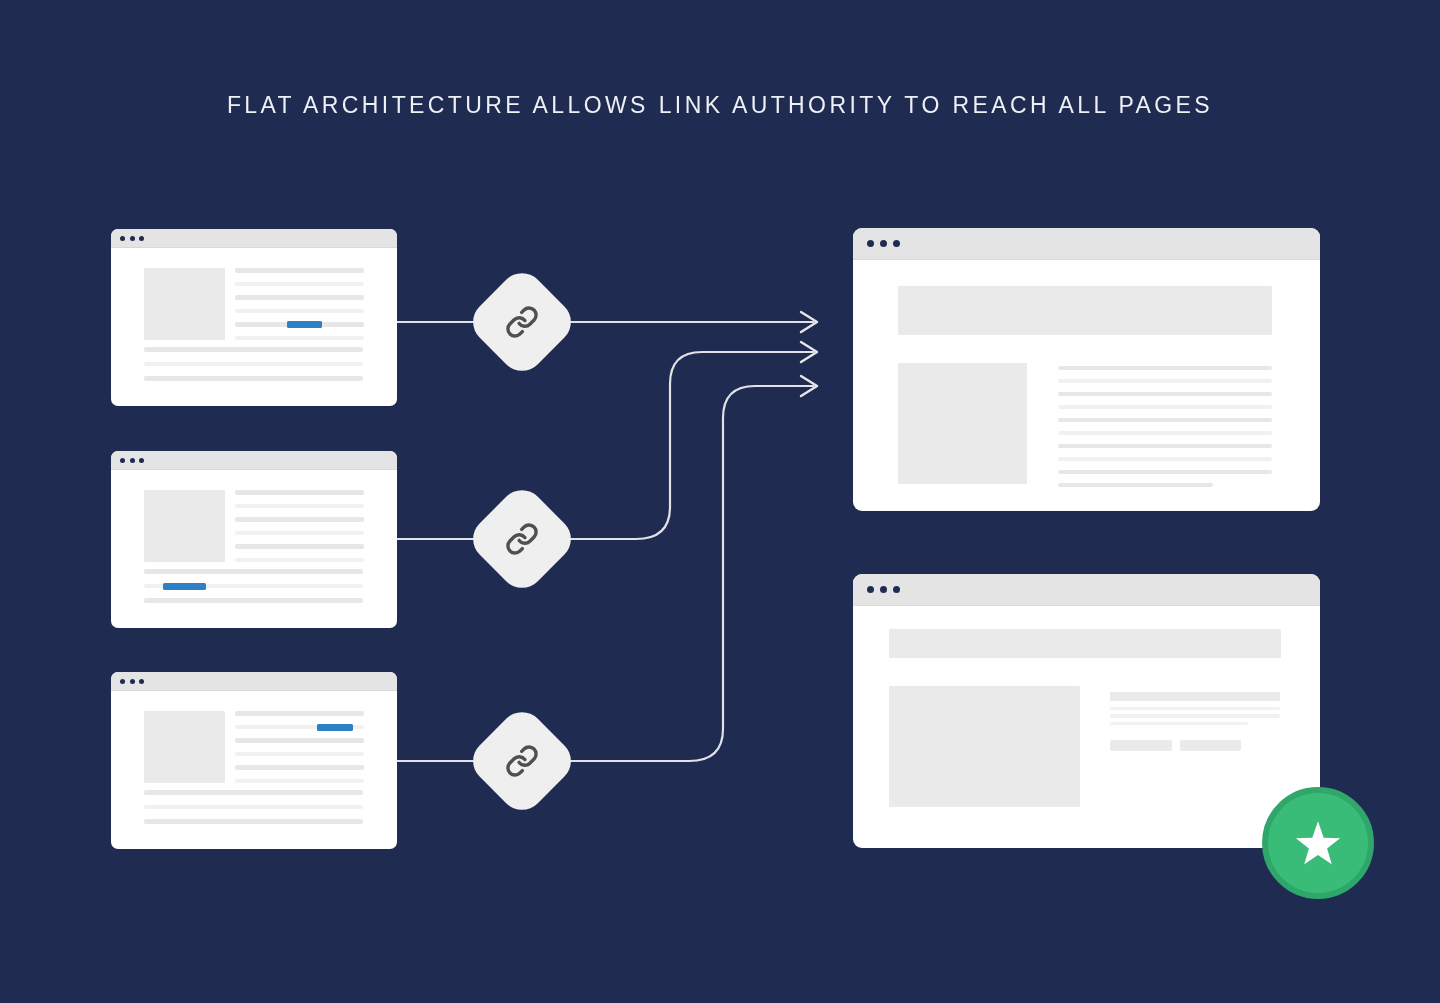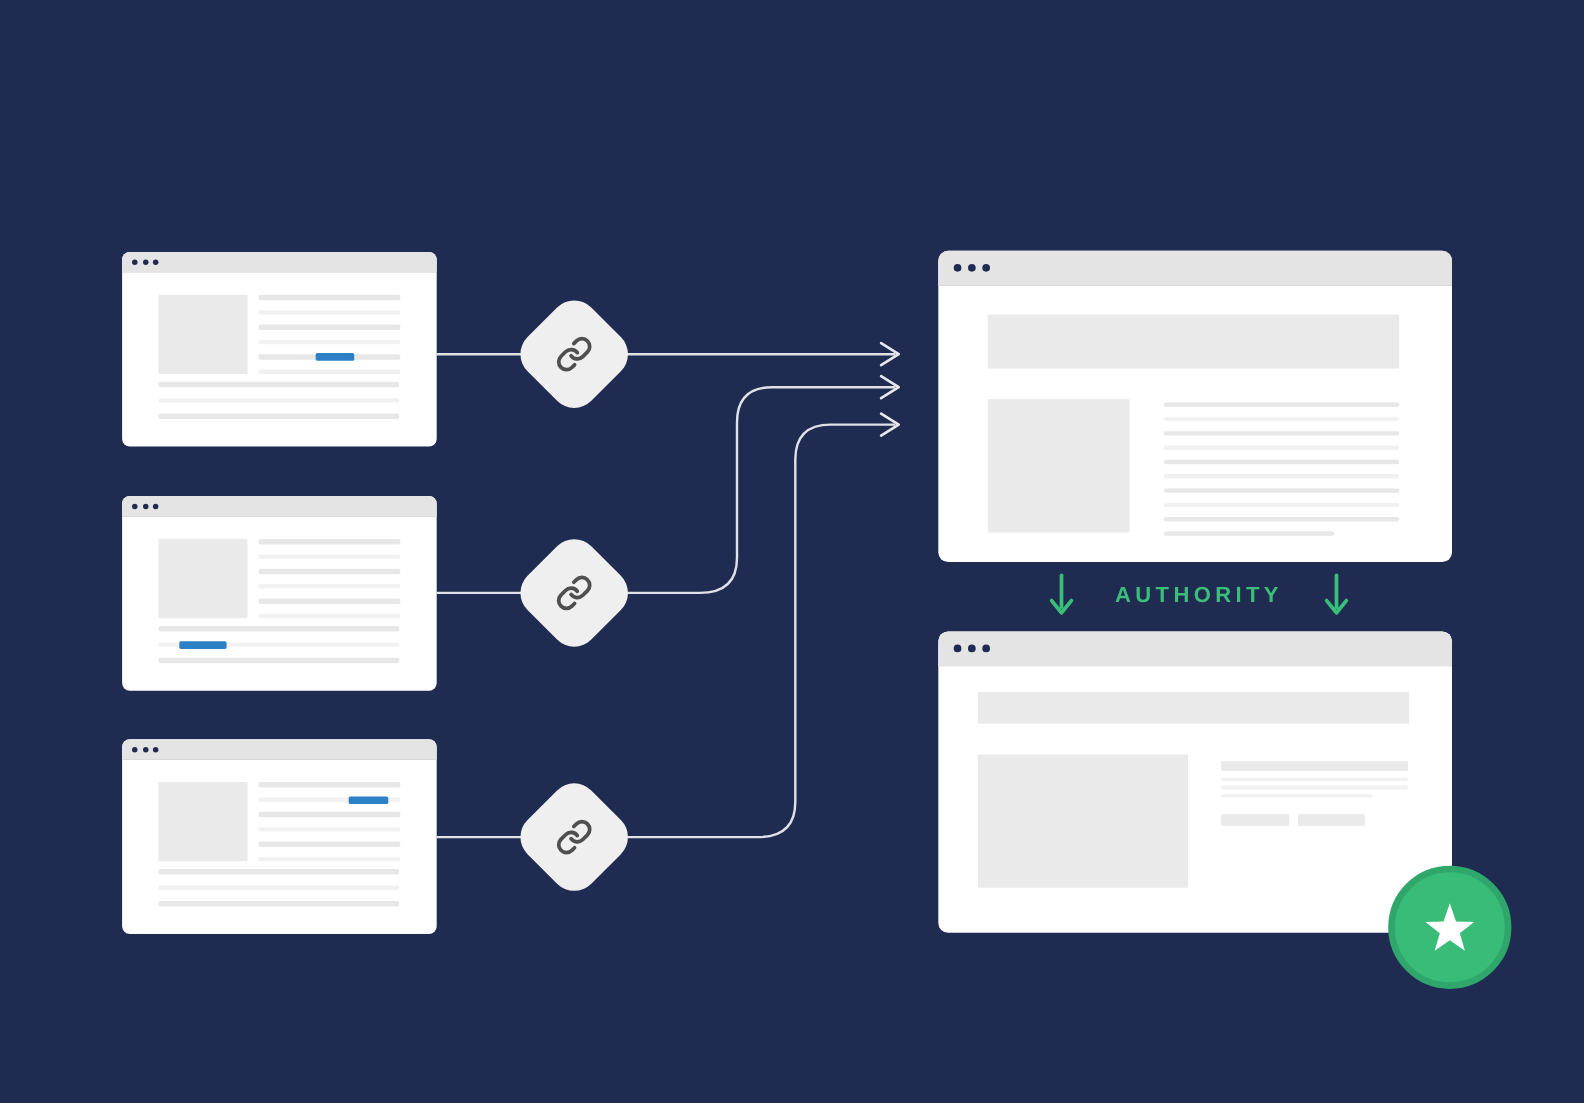--- a/index.html
+++ b/index.html
@@ -62,20 +62,21 @@
     display:flex;align-items:center;justify-content:center;
   }
   .win-left{z-index:1;}
   .win-right{z-index:3;}
 </style>
 </head>
 <body>
 
 <div class="canvas">
 
+  <h1 class="title">FLAT ARCHITECTURE ALLOWS LINK AUTHORITY TO REACH ALL PAGES</h1>
 
   <svg class="connectors" width="1440" height="1003" viewBox="0 0 1440 1003">
     <path class="conn" d="M397 322 H814"></path>
     <path class="head" d="M801 312 L817 322 L801 332"></path>
 
     <path class="conn" d="M397 539 H636 Q670 539 670 507 V384 Q670 352 702 352 H814"></path>
     <path class="head" d="M801 342 L817 352 L801 362"></path>
 
     <path class="conn" d="M397 761 H689 Q723 761 723 729 V418 Q723 386 755 386 H814"></path>
     <path class="head" d="M801 376 L817 386 L801 396"></path>
@@ -176,31 +177,20 @@
     <div class="line shade-a" style="left:205px;top:164px;width:214px;height:4px"></div>
     <div class="line shade-b" style="left:205px;top:177px;width:214px;height:4px"></div>
     <div class="line shade-a" style="left:205px;top:190px;width:214px;height:4px"></div>
     <div class="line shade-b" style="left:205px;top:203px;width:214px;height:4px"></div>
     <div class="line shade-a" style="left:205px;top:216px;width:214px;height:4px"></div>
     <div class="line shade-b" style="left:205px;top:229px;width:214px;height:4px"></div>
     <div class="line shade-a" style="left:205px;top:242px;width:214px;height:4px"></div>
     <div class="line shade-a" style="left:205px;top:254.5px;width:155px;height:4px"></div>
   </div>
 
-  <div class="authority-row">
-    <svg class="down-arrow" width="26" height="42" viewBox="0 0 26 42">
-      <path d="M13 3 V32"></path>
-      <path d="M4 26 L13 37 L22 26"></path>
-    </svg>
-    <span class="authority-label">AUTHORITY</span>
-    <svg class="down-arrow" width="26" height="42" viewBox="0 0 26 42">
-      <path d="M13 3 V32"></path>
-      <path d="M4 26 L13 37 L22 26"></path>
-    </svg>
-  </div>
 
   <div class="window win-right" style="left:853px;top:574px;width:467px;height:274px;border-radius:9px">
     <div class="win-header lg" style="border-radius:9px 9px 0 0">
       <span class="dot lg"></span>
       <span class="dot lg"></span>
       <span class="dot lg"></span>
     </div>
     <div class="ph" style="left:36px;top:55px;width:392px;height:29px"></div>
     <div class="ph" style="left:36px;top:112px;width:191px;height:121px"></div>
     <div class="ph" style="left:257px;top:118px;width:170px;height:9px"></div>

